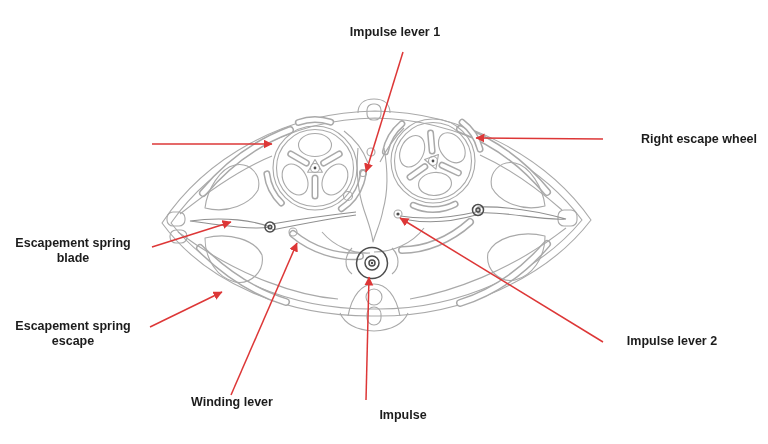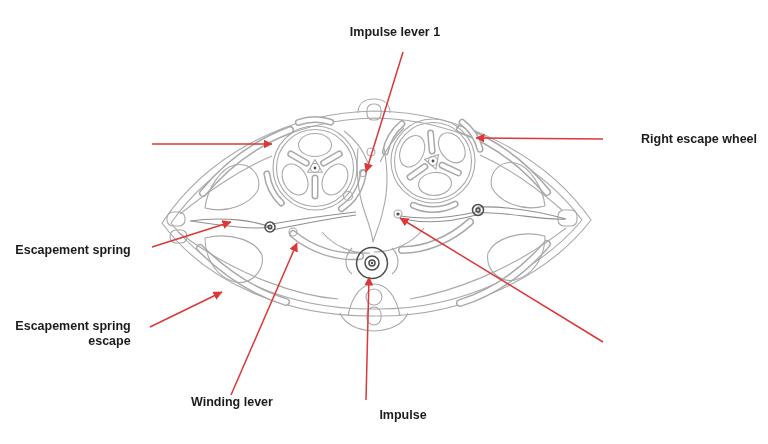--- a/index.html
+++ b/index.html
@@ -1,19 +1,19 @@
 <!DOCTYPE html>
 <html style="--background: #ffffff; --drawing: #a9a9a9; --drawing_dark: #4d4d4d; --text: #1c1c1c; --annotation: #dd3737;"><head>
 <meta charset="utf-8">
 <style>
   html,body{margin:0;padding:0;background:#fff;}
   .stage{position:relative;width:768px;height:444px;background:var(--background,#fff);overflow:hidden;
          font-family:"Liberation Sans",sans-serif;}
   svg{position:absolute;left:0;top:0;}
-  .label{position:absolute;transform:translate(-50%,-50%);text-align:right;white-space:nowrap;
+  .label{position:absolute;transform:translate(-50%,-50%);text-align:center;white-space:nowrap;
          font-weight:700;font-size:12.5px;line-height:1.22;color:var(--text,#1c1c1c);}
   .label .l1,.label .l2{display:block;}
   #lbl-impulse1 .l1{position:relative;left:-24px;}
   
   .ln{fill:none;stroke:var(--drawing,#a9a9a9);stroke-width:1.1;stroke-linejoin:round;}
   .lnd{fill:none;stroke:#8f8f8f;stroke-width:1.1;}
   .dk{fill:none;stroke:var(--drawing_dark,#4d4d4d);stroke-width:1.5;}
   .dkf{fill:var(--drawing_dark,#4d4d4d);stroke:none;}
   .tg{fill:none;stroke:var(--drawing,#a9a9a9);stroke-width:8;stroke-linecap:round;}
   .tw{fill:none;stroke:var(--background,#fff);stroke-width:5;stroke-linecap:round;}
@@ -176,24 +176,26 @@
 
   <div class="label" id="lbl-impulse1" style="left:419px;top:33px;">
     <span class="l1">Impulse lever 1</span>
   </div>
 
 
   <div class="label" style="left:699px;top:140px;">Right escape wheel</div>
 
   <div class="label" style="left:73px;top:251px;">
     <span class="l1">Escapement spring</span>
+    <span class="l2">blade</span>
   </div>
 
   <div class="label" style="left:73px;top:334px;">
     <span class="l1">Escapement spring</span>
     <span class="l2">escape</span>
   </div>
 
   <div class="label" style="left:232px;top:403px;">Winding lever</div>
 
   <div class="label" style="left:403px;top:416px;">Impulse</div>
 
+  <div class="label" style="left:672px;top:342px;">Impulse lever 2</div>
 </div>
 
 </body></html>

